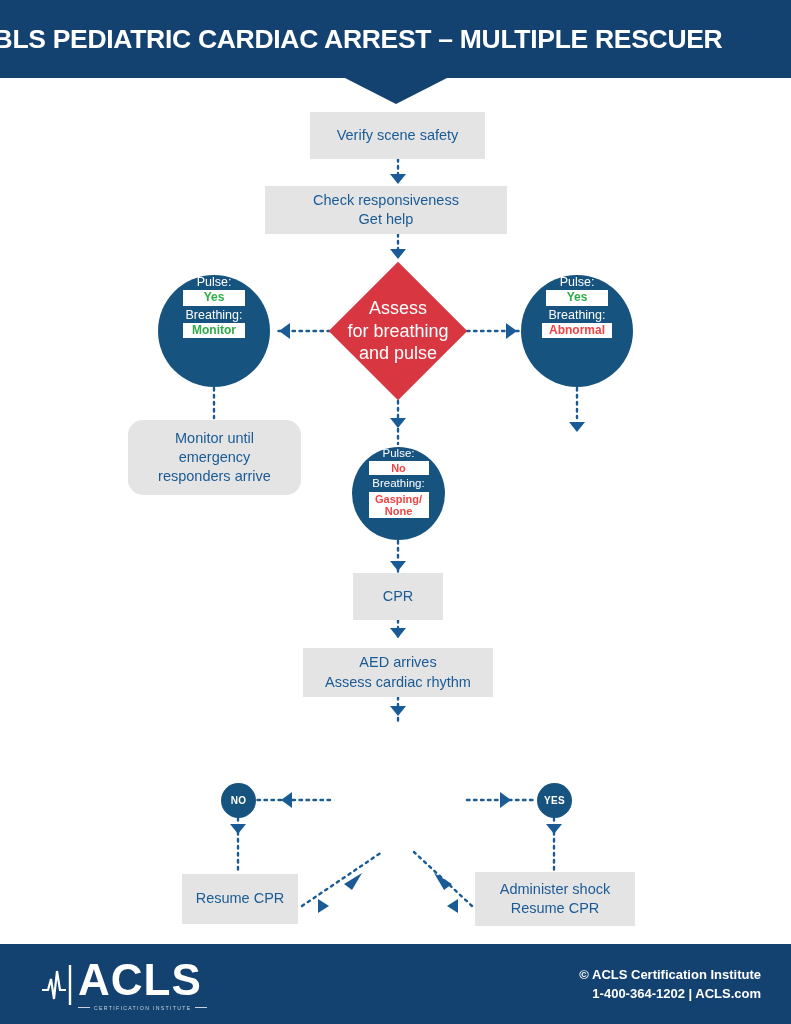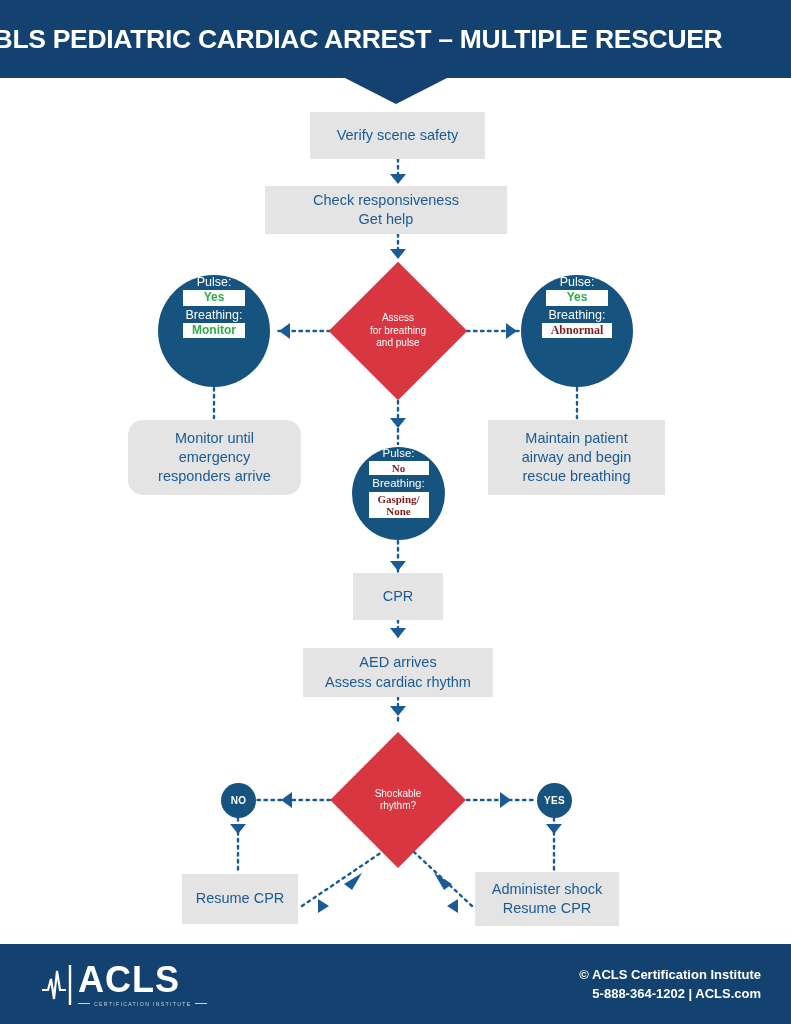--- a/index.html
+++ b/index.html
@@ -86,21 +86,21 @@
   .diamond-label {
     position: absolute;
     left: 0; top: 0;
     width: 100%;
     height: 100%;
     display: flex;
     align-items: center;
     justify-content: center;
     text-align: center;
     color: #ffffff;
-    font-size: 10px;
+    font-size: 18px;
     line-height: 1.25;
     white-space: pre-line;
   }
 
   
   .circle {
     position: absolute;
     border-radius: 50%;
     background: #17537f;
     display: flex;
@@ -119,21 +119,21 @@
     font-size: 12px;
     font-weight: bold;
     line-height: 1.1;
     text-align: center;
     padding: 1px 4px;
     margin: 1px 0 2px 0;
     box-sizing: border-box;
     white-space: pre-line;
   }
   .chip-green { color: #2fac48; }
-  .chip-red   { color: #7f1d1d; font-family: Liberation Serif, serif; }
+  .chip-red   { color: #ef4444; }
 
   
   .badge {
     position: absolute;
     border-radius: 50%;
     background: #17537f;
     color: #ffffff;
     display: flex;
     align-items: center;
     justify-content: center;
@@ -169,21 +169,21 @@
     align-items: center;
   }
   .logo-text {
     margin-left: 2px;
     display: flex;
     flex-direction: column;
     justify-content: center;
   }
   .logo-word {
     color: #ffffff;
-    font-size: 36px;
+    font-size: 44px;
     font-weight: bold;
     letter-spacing: 1px;
     line-height: 1;
   }
   .logo-sub-row {
     display: flex;
     align-items: center;
     margin-top: 3px;
   }
   .logo-rule {
@@ -308,50 +308,42 @@
     <div class="c-label">Pulse:</div>
     <div class="c-chip chip-green" style="width:62px;">Yes</div>
     <div class="c-label">Breathing:</div>
     <div class="c-chip chip-red" style="width:70px;">Abnormal</div>
   </div>
 
   <div class="box" style="left:128px; top:420px; width:173px; height:75px; white-space:pre-line;border-radius:15px;">Monitor until
 emergency
 responders arrive</div>
 
-  <div class="box" style="left:488px; top:420px; width:177px; height:75px; white-space:pre-line;">Maintain patient
-airway and begin
-rescue breathing</div>
 
   <div class="circle" style="left:352px; top:447px; width:93px; height:93px;">
     <div class="c-label" style="font-size:11.5px;">Pulse:</div>
     <div class="c-chip chip-red" style="width:60px; font-size:11px;">No</div>
     <div class="c-label" style="font-size:11.5px;">Breathing:</div>
     <div class="c-chip chip-red" style="width:60px; font-size:11px;">Gasping/
 None</div>
   </div>
 
   <div class="box" style="left:353px; top:573px; width:90px; height:47px;">CPR</div>
 
   <div class="box" style="left:303px; top:648px; width:190px; height:49px; white-space:pre-line;">AED arrives
 Assess cardiac rhythm</div>
 
-  <div class="diamond-wrap" style="left:350px; top:752px; width:96px; height:96px;">
-    <div class="diamond-shape"></div>
-    <div class="diamond-label" style="left:-32px; top:-8px; width:160px; height:112px;">Shockable
-rhythm?</div>
-  </div>
 
   <div class="badge" style="left:221px; top:783px; width:35px; height:35px;">NO</div>
 
   <div class="badge" style="left:537px; top:783px; width:35px; height:35px;">YES</div>
 
   <div class="box" style="left:182px; top:874px; width:116px; height:50px;">Resume CPR</div>
 
-  <div class="box" style="left:475px; top:872px; width:144px; height:54px; white-space:pre-line;">Administer shock
+  <div class="box" style="left:475px; top:872px; width:160px; height:54px; white-space:pre-line;">Administer shock
 Resume CPR</div>
 
 </div>
 
 <div class="footer"></div>
 
 <div class="logo">
   <svg width="36" height="50" viewBox="0 0 36 50">
     <polyline points="2,31 8,31 11,20 14,40 17,12 20,31 26,31" fill="none" stroke="#ffffff" stroke-width="2.2"></polyline>
     <line x1="30" y1="6" x2="30" y2="46" stroke="#ffffff" stroke-width="2.4"></line>
@@ -361,14 +353,14 @@
     <div class="logo-sub-row">
       <span class="logo-rule"></span>
       <span class="logo-sub">CERTIFICATION INSTITUTE</span>
       <span class="logo-rule"></span>
     </div>
   </div>
 </div>
 
 <div class="footer-contact">
   <div>© ACLS Certification Institute</div>
-  <div>5-888-364-1202  |  ACLS.com</div>
+  <div>1-400-364-1202  |  ACLS.com</div>
 </div>
 
 </body></html>

